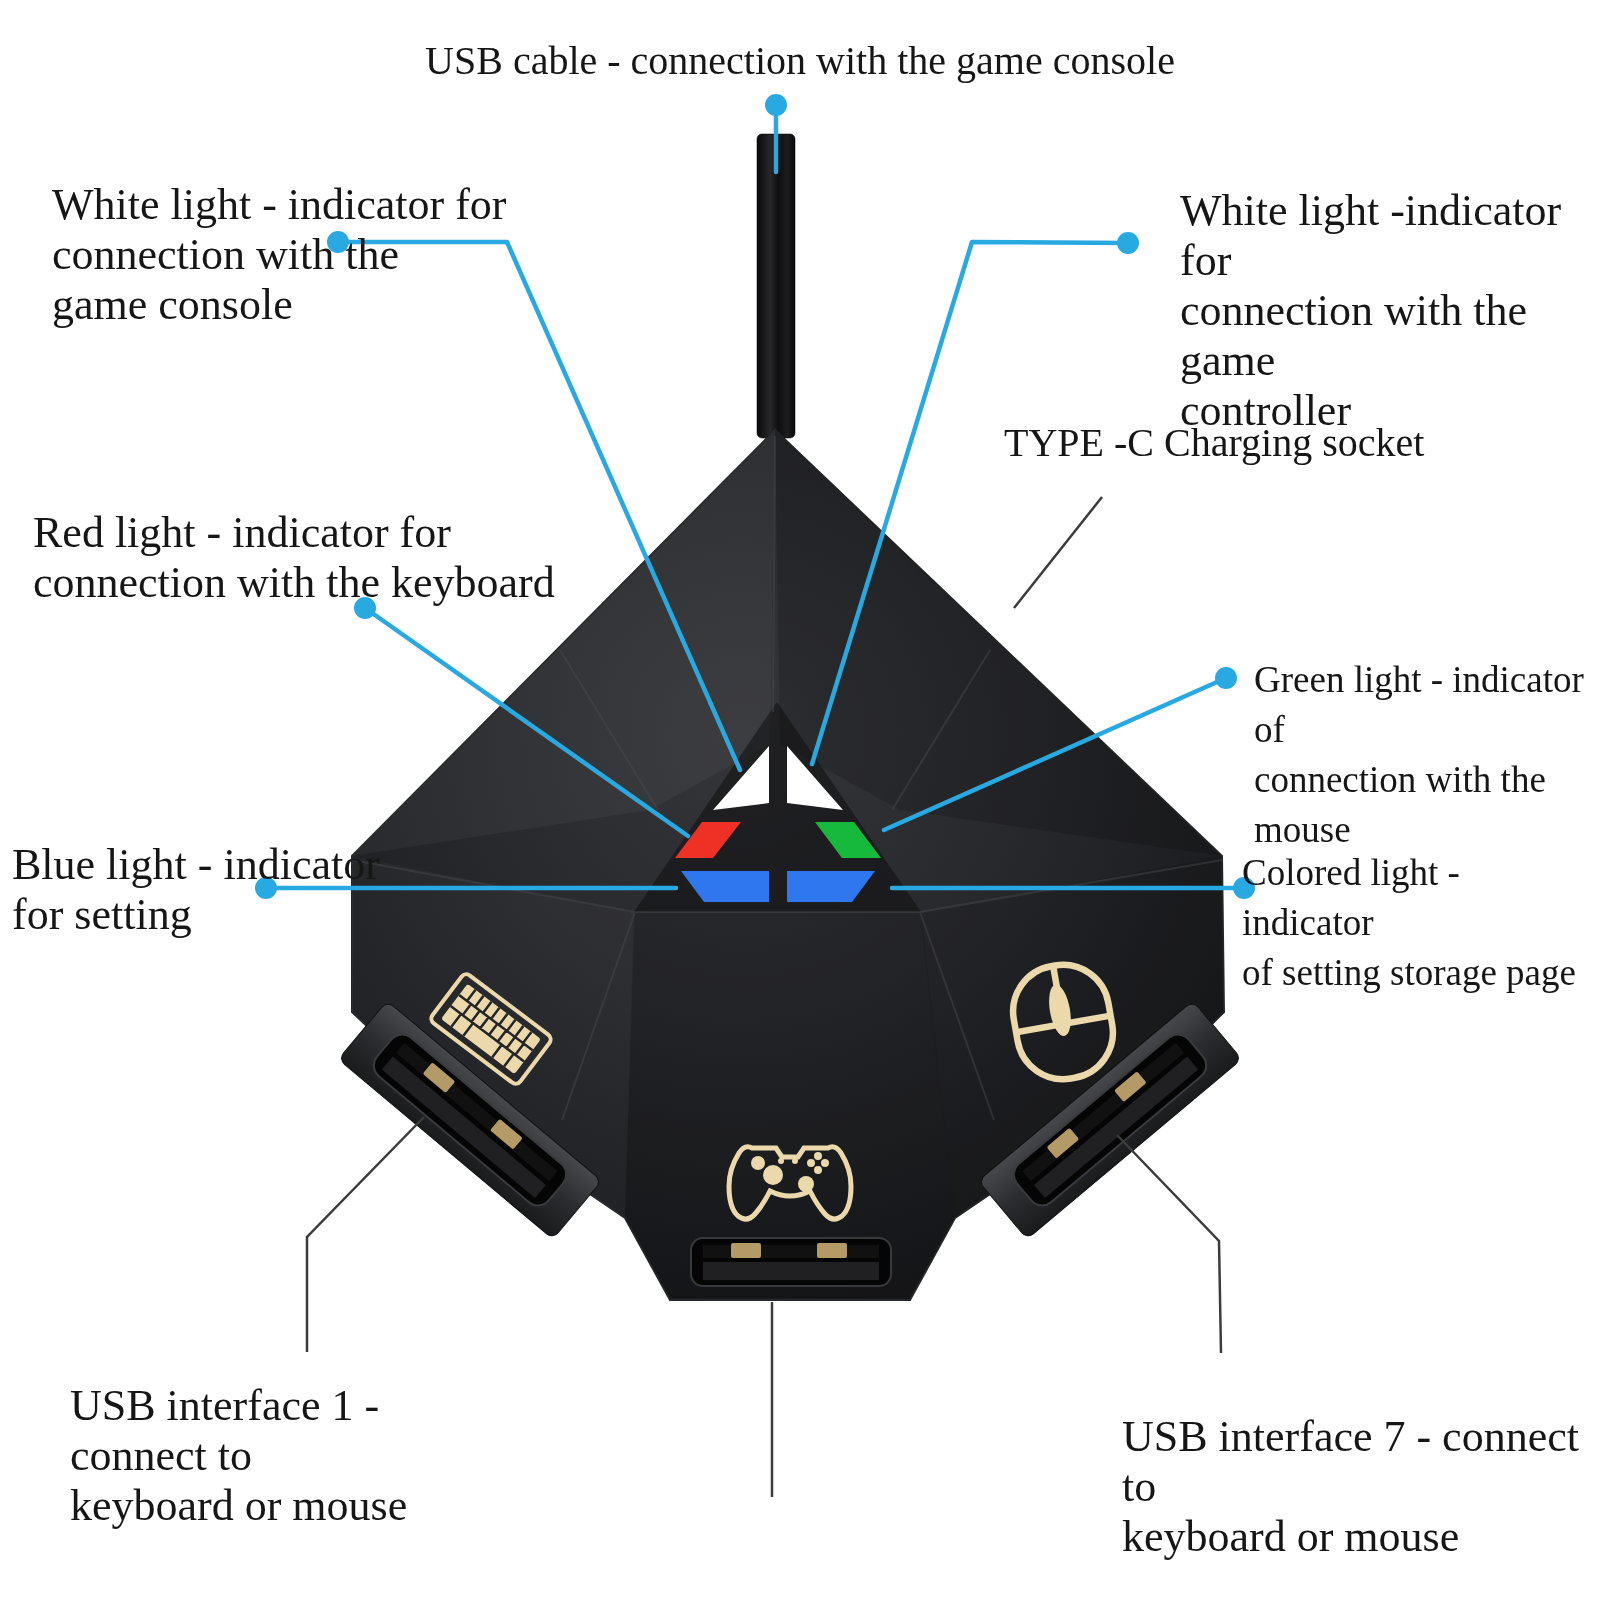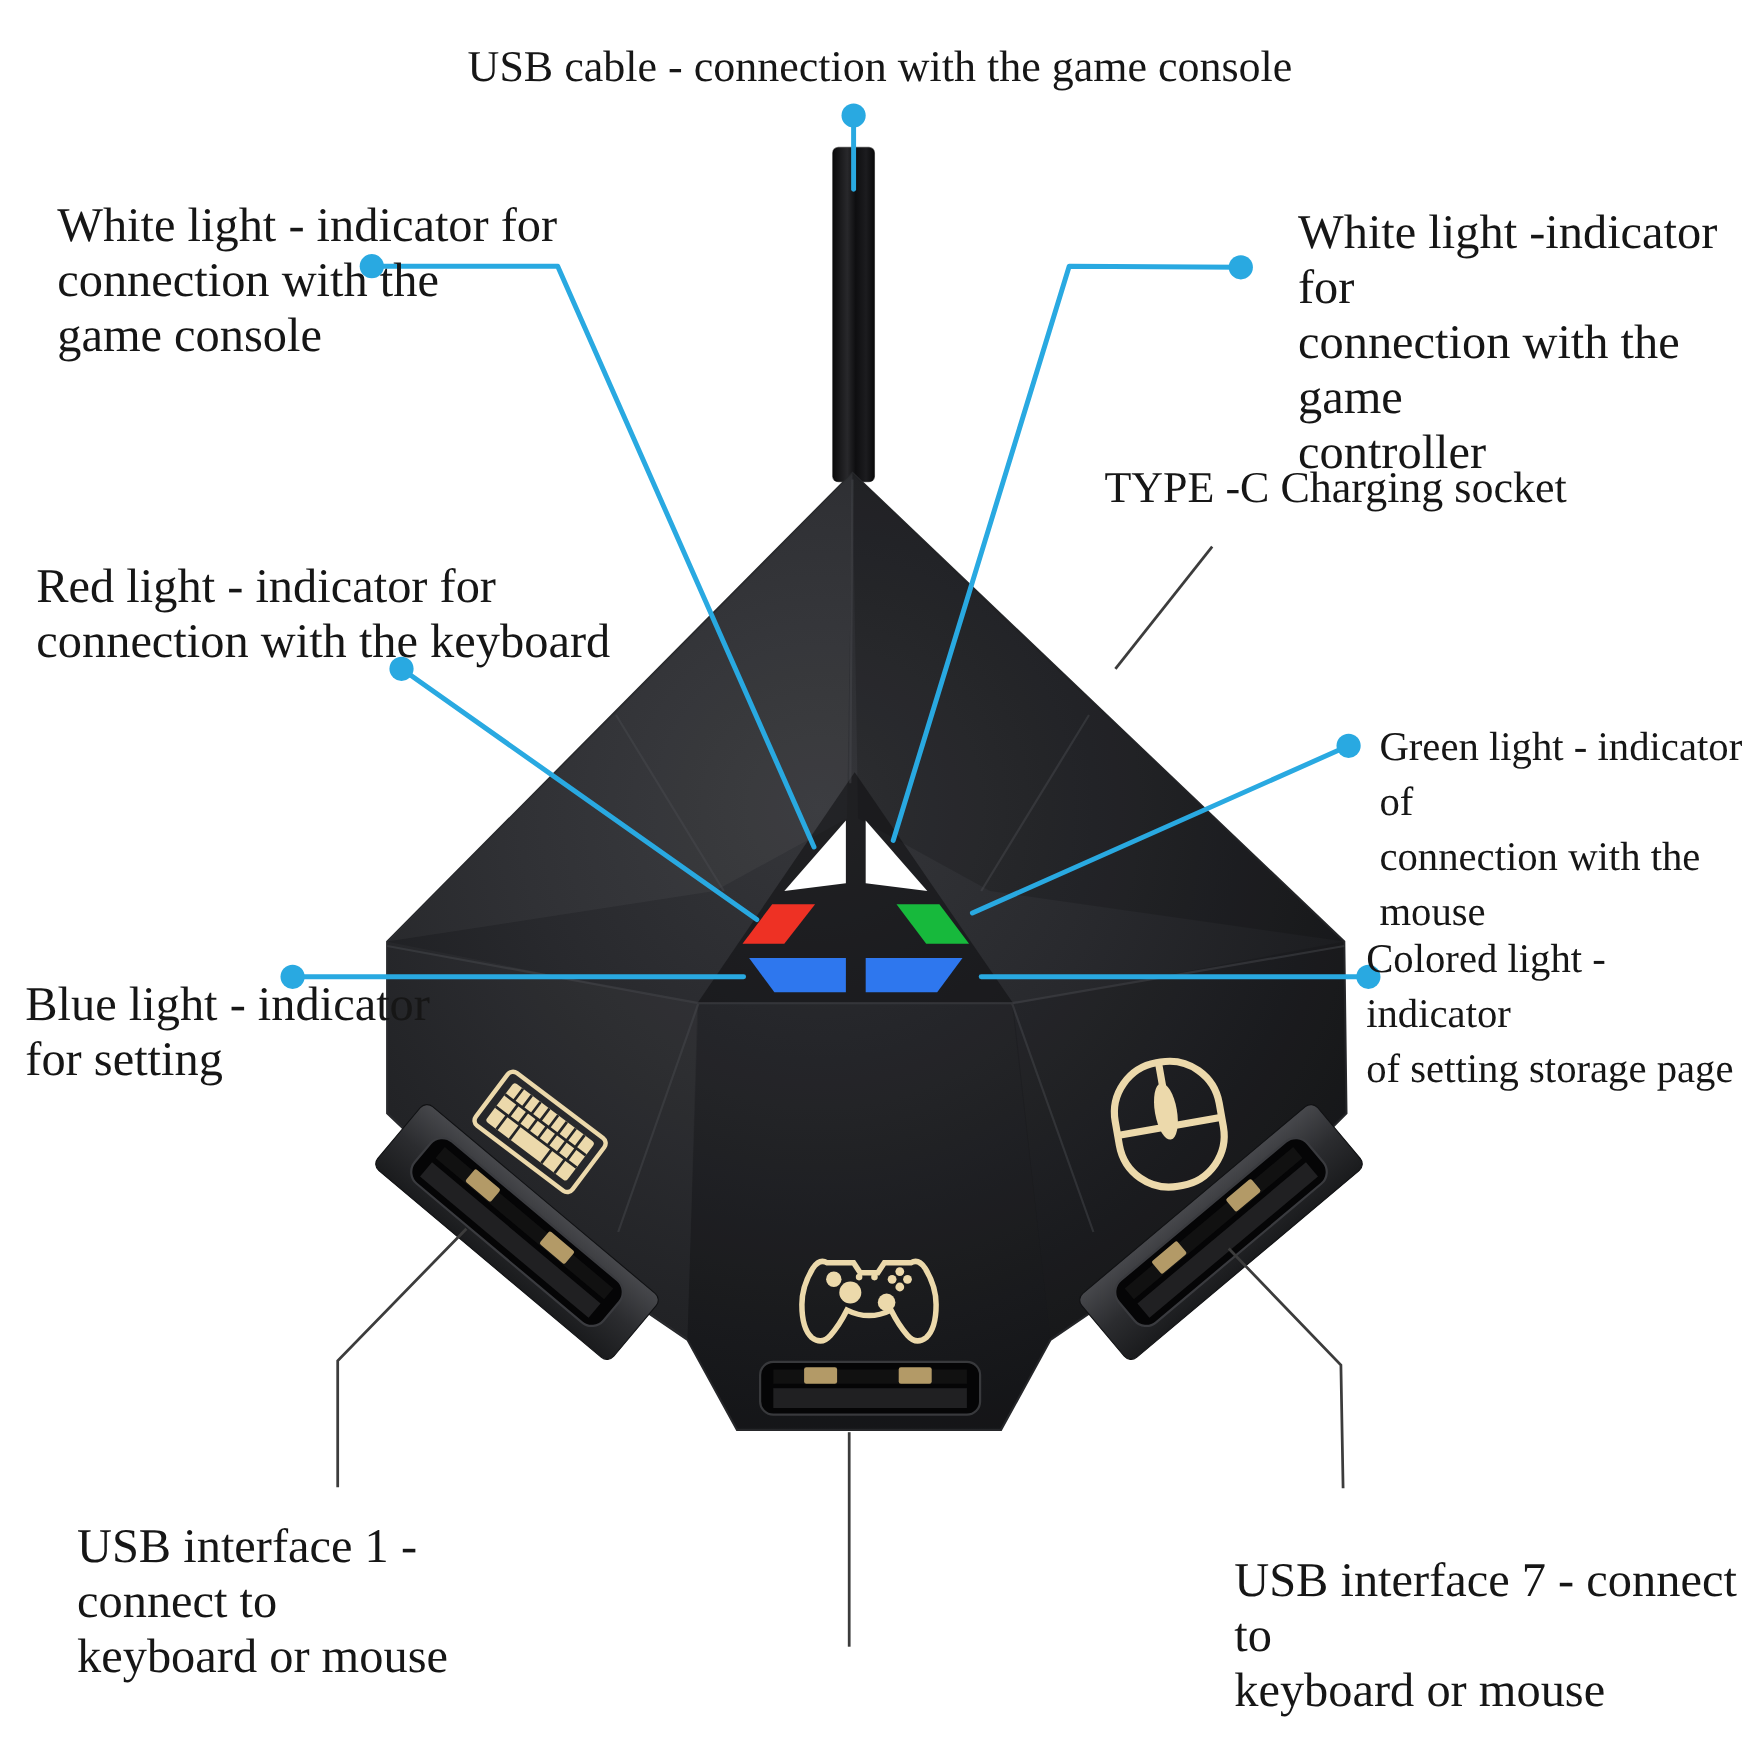--- a/index.html
+++ b/index.html
@@ -7,21 +7,21 @@
           font-family:Liberation Serif, serif;border-radius:18px;}
   .canvas svg{position:absolute;left:0;top:0;}
   .lbl{position:absolute;font-size:44px;line-height:50px;color:#161616;white-space:pre-line;}
   .lbl-big{font-size:40px;}
   #lbl-usb-cable{left:420px;top:36px;width:760px;text-align:center;}
   #lbl-white-left{left:52px;top:180px;}
   #lbl-white-right{left:1180px;top:186px;}
   #lbl-type-c{left:1004px;top:418px;}
   #lbl-red{left:33px;top:508px;}
   #lbl-green{left:1254px;top:640px;font-size:37px;margin-top:15px;}
-  #lbl-blue{left:23px;top:840px;margin-top:48px;}
+  #lbl-blue{left:12px;top:840px;}
   #lbl-colored{left:1242px;top:848px;font-size:37px;}
   #lbl-usb1{left:70px;top:1381px;width:440px;}
   #lbl-usb3{left:1122px;top:1412px;}
   #lbl-usb2{left:468px;top:1513px;}
 </style>
 </head>
 <body>
 
 <div class="canvas">
 

